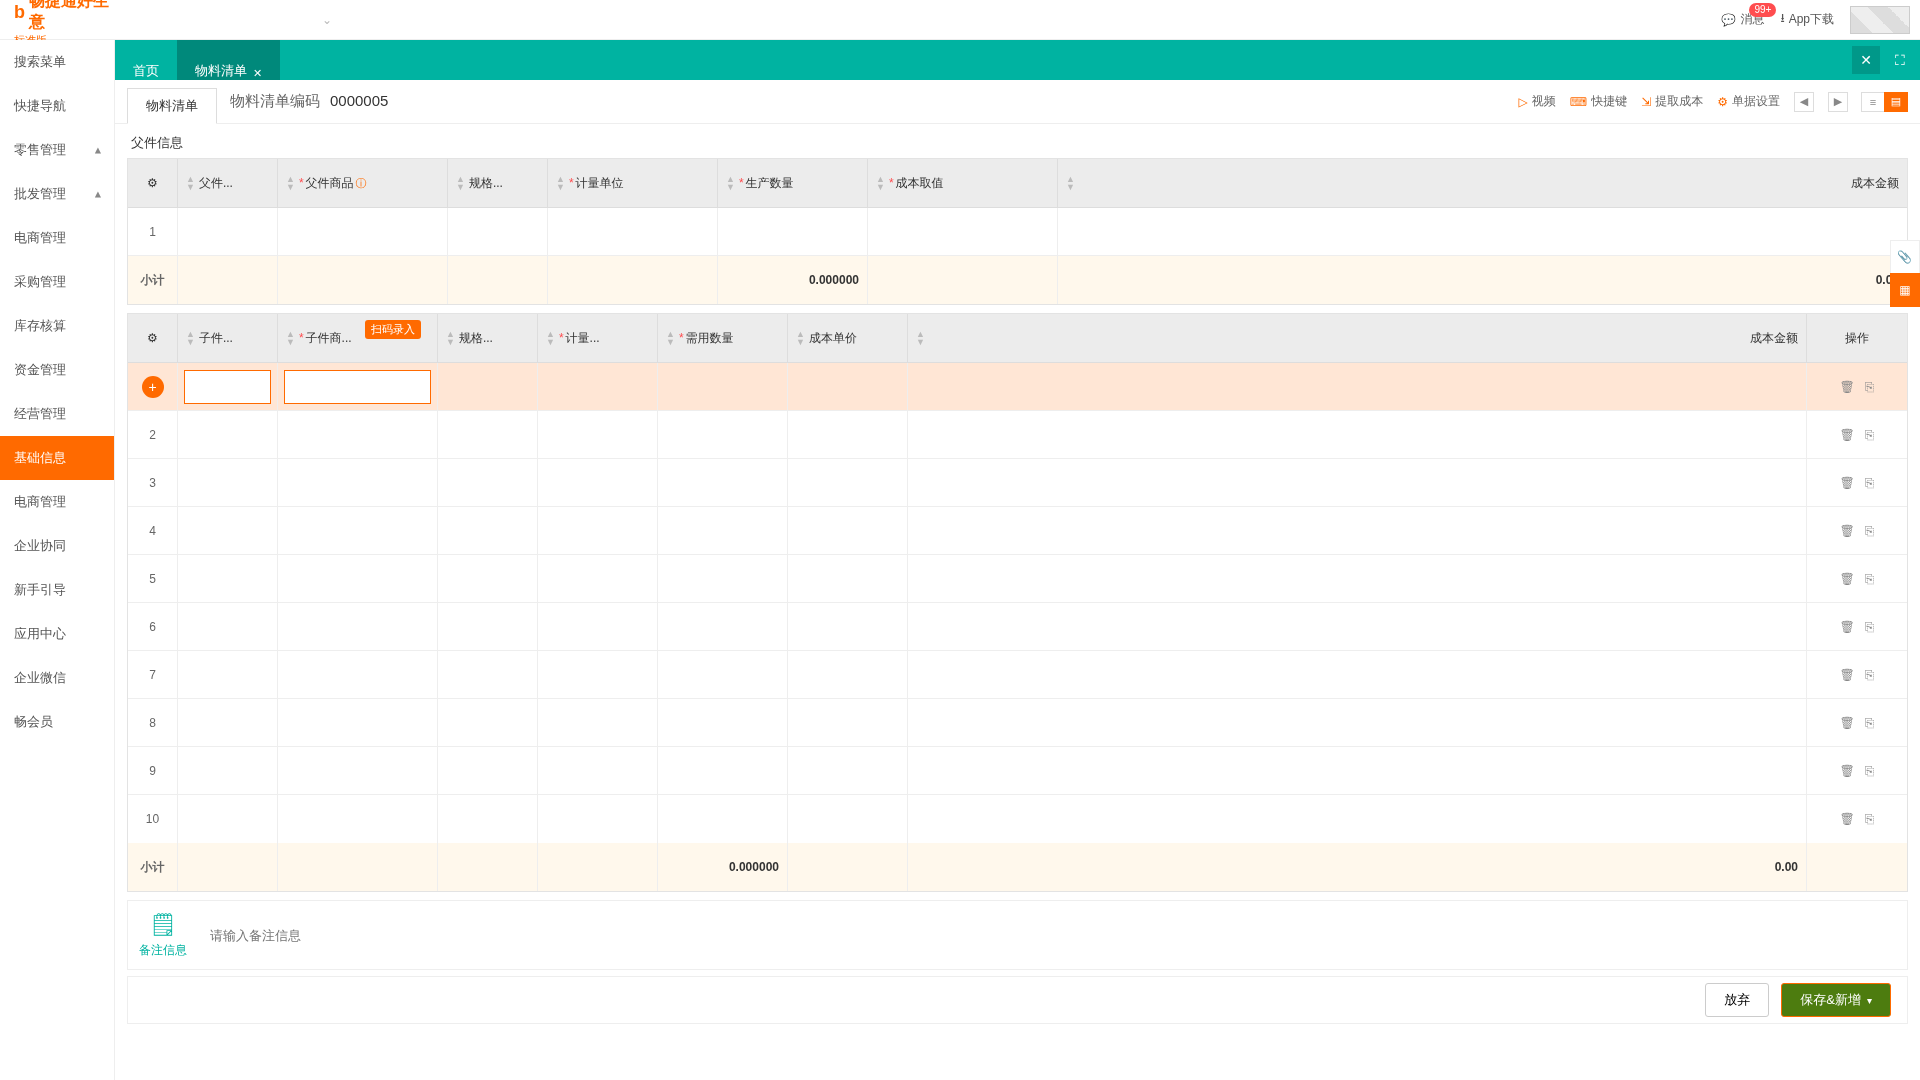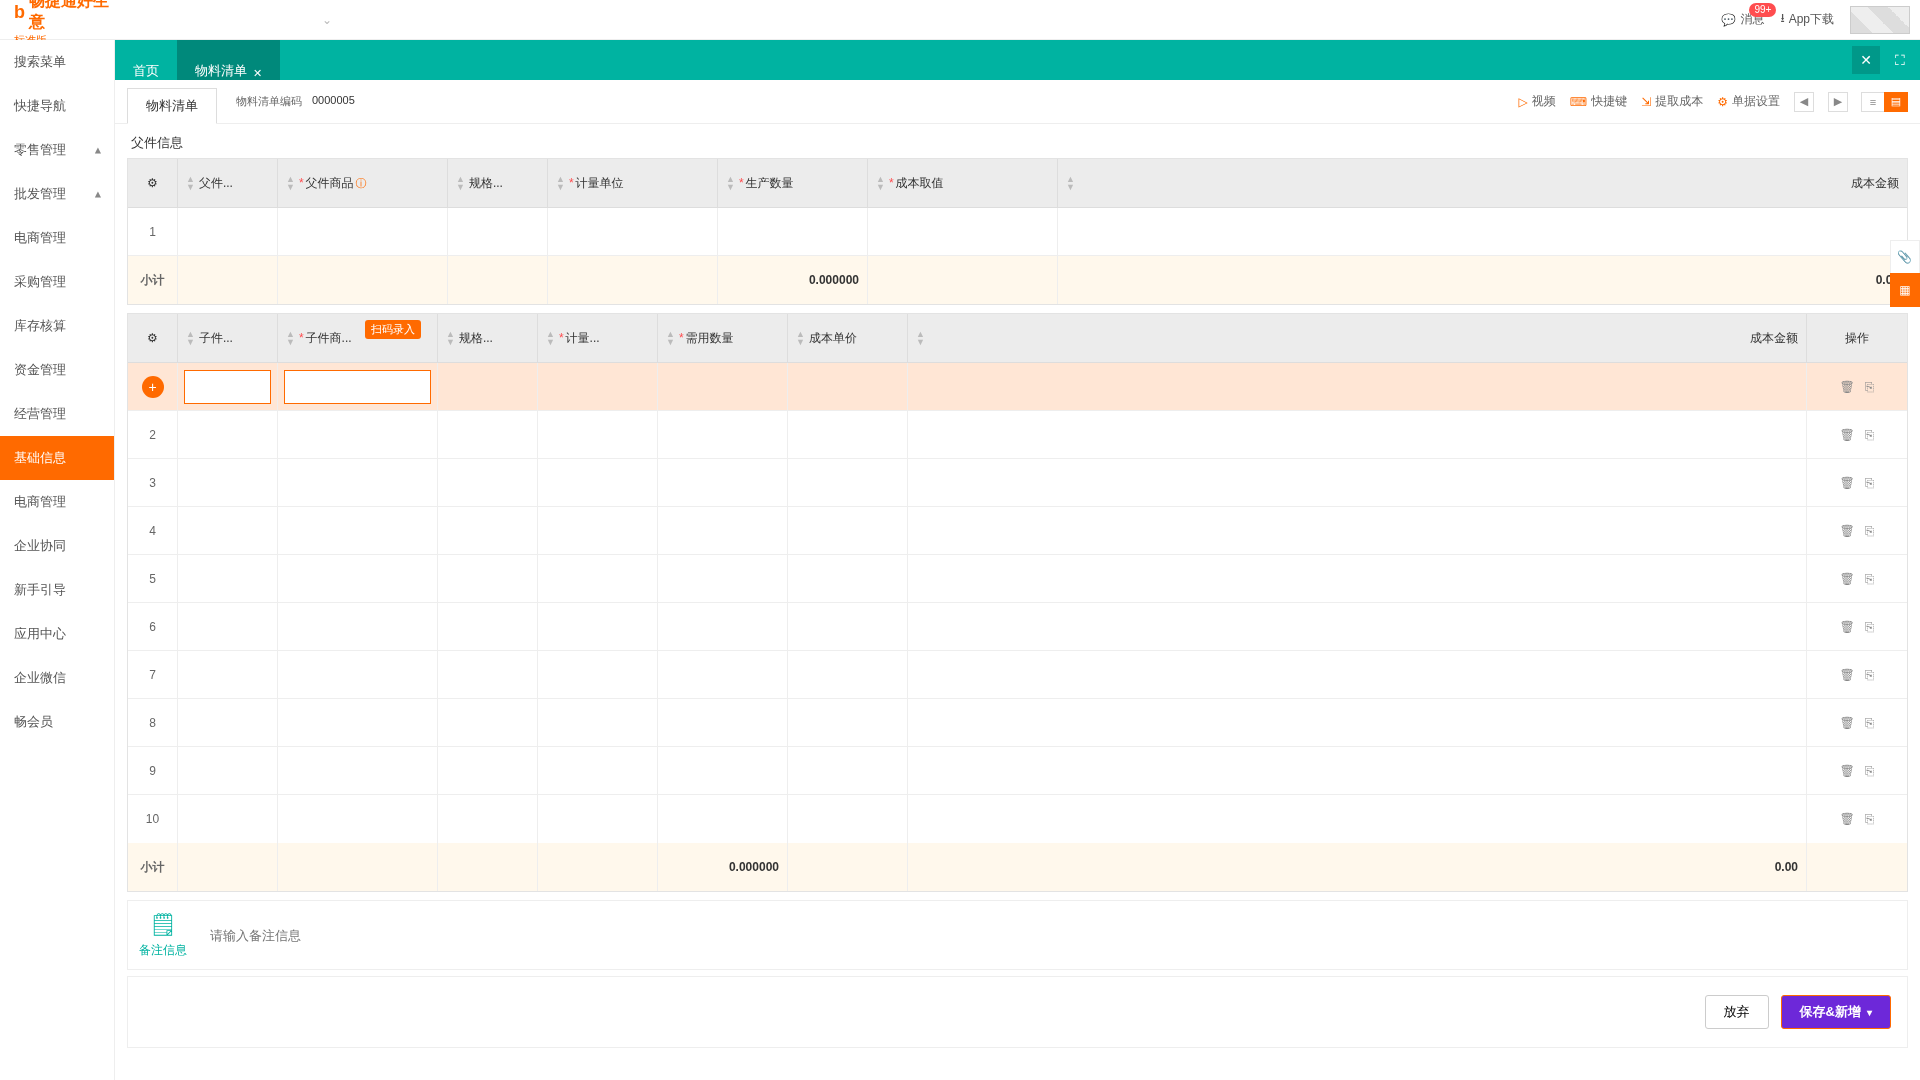--- a/index.html
+++ b/index.html
@@ -38,21 +38,21 @@
 .tabbar-right { position: absolute; right: 6px; top: 0; height: 40px; display: flex; align-items: center; gap: 6px; }
 .tabbar-btn { width: 28px; height: 28px; display:flex; align-items:center; justify-content:center; color:#fff; cursor:pointer; font-size:14px; }
 .tabbar-btn.close-all { background: rgba(0,0,0,0.15); }
 
 
 .content { flex:1; overflow:auto; padding: 0 0 0 0; background:#fff; }
 .doc-header { display:flex; align-items:center; height:44px; padding:0 12px; border-bottom:1px solid #eee; }
 .doc-tabs { display:flex; align-items:flex-end; height:100%; }
 .doc-tab { padding: 8px 18px; border:1px solid #ddd; border-bottom:none; background:#f7f7f7; font-size:13px; cursor:pointer; margin-right:-1px; }
 .doc-tab.active { background:#fff; border-bottom:1px solid #fff; position:relative; top:1px; }
-.doc-info { margin-left: 20px; color:#666; font-size:11px; display:flex; gap:10px; }
+.doc-info { margin-left: 14px; color:#666; font-size:15px; display:flex; gap:10px; }
 .doc-info .code { color:#333; }
 .doc-header-spacer { flex:1; }
 .doc-actions { display:flex; align-items:center; gap:14px; font-size:12px; }
 .doc-action { display:flex; align-items:center; gap:4px; cursor:pointer; color:#666; }
 .doc-action .ic { color:#ff6a00; }
 .nav-arrow { width:20px; height:20px; border:1px solid #ddd; display:flex; align-items:center; justify-content:center; cursor:pointer; color:#888; font-size:11px; }
 .view-toggle { display:flex; }
 .view-btn { width:24px; height:20px; border:1px solid #ddd; display:flex; align-items:center; justify-content:center; cursor:pointer; font-size:11px; color:#888; margin-left:-1px; }
 .view-btn.active { background:#ff6a00; color:#fff; border-color:#ff6a00; }
 
@@ -84,23 +84,23 @@
 .cell-input { border:1px solid #ff6a00; height:34px; width:100%; background:#fff; }
 
 
 .remarks { margin: 6px 12px; border:1px solid #eee; display:flex; align-items:center; height:70px; }
 .remarks-label { width:70px; display:flex; flex-direction:column; align-items:center; justify-content:center; gap:4px; color:#00b3a1; font-size:12px; }
 .remarks-label .ic { font-size:22px; }
 .remarks-input { flex:1; padding:0 12px; }
 .remarks-input input { width:100%; border:none; outline:none; font-size:13px; color:#888; }
 
 
-.footer { margin: 6px 12px 12px; border:1px solid #eee; height:72px; display:flex; align-items:center; justify-content:flex-end; padding:0 16px; gap:12px; }
+.footer { margin: 6px 12px 12px; border:1px solid #eee; height:48px; display:flex; align-items:center; justify-content:flex-end; padding:0 16px; gap:12px; }
 .btn { height:34px; padding:0 18px; border:1px solid #ccc; background:#fff; border-radius:3px; cursor:pointer; font-size:13px; display:flex; align-items:center; }
-.btn.primary { background:#6d28d9; border-color:#ff6a00; color:#fff;font-weight:bold; }
+.btn.primary { background:#4d7c0f; border-color:#ff6a00; color:#fff; }
 .btn .caret { margin-left:6px; font-size:10px; }
 
 
 .float-tools { position:absolute; right:0; top:200px; display:flex; flex-direction:column; }
 .float-tool { width:30px; height:34px; background:#fff; border:1px solid #eee; display:flex; align-items:center; justify-content:center; color:#888; cursor:pointer; margin-bottom:-1px; }
 .float-tool.hl { background:#ff6a00; color:#fff; border-color:#ff6a00; }
 
 
 .p-c0{width:50px}.p-c1{width:100px}.p-c2{width:170px}.p-c3{width:100px}.p-c4{width:170px}.p-c5{width:150px}.p-c6{width:190px}.p-c7{flex:1}
 

